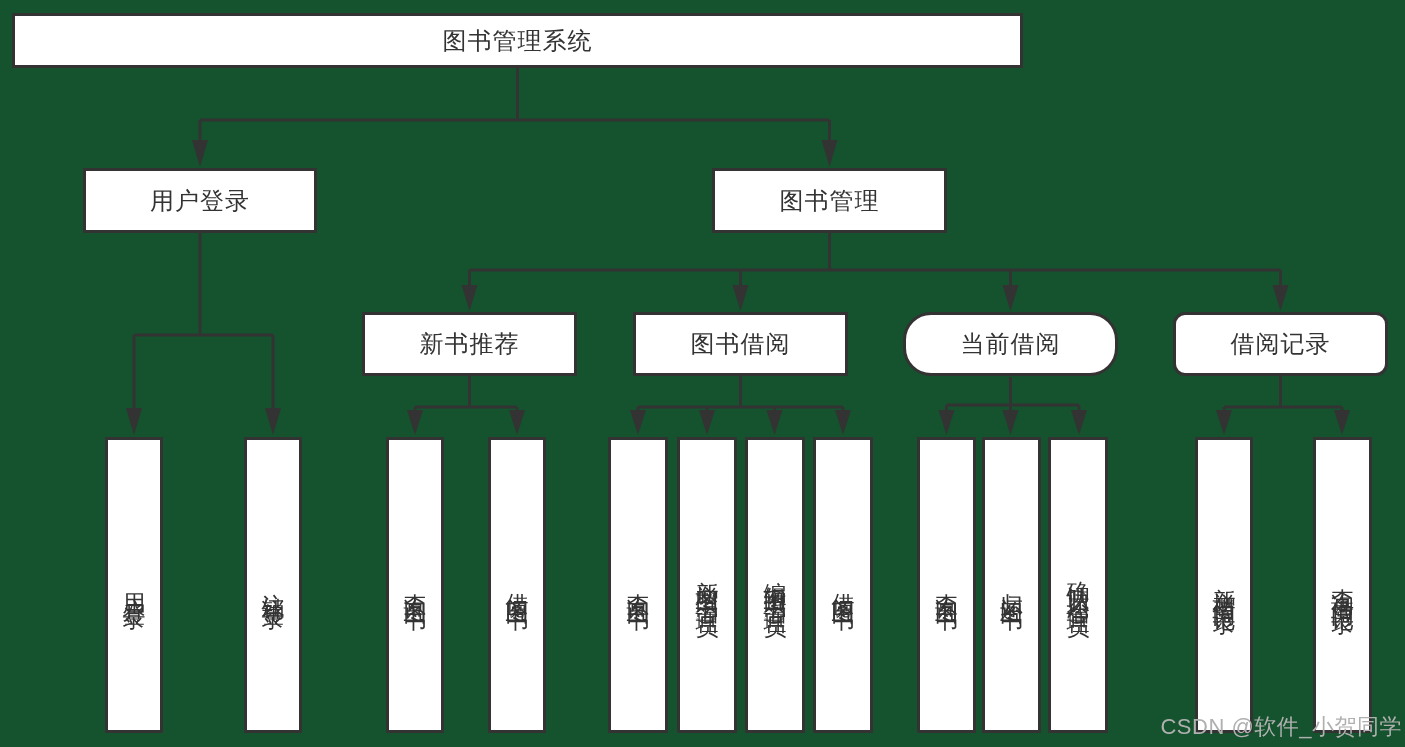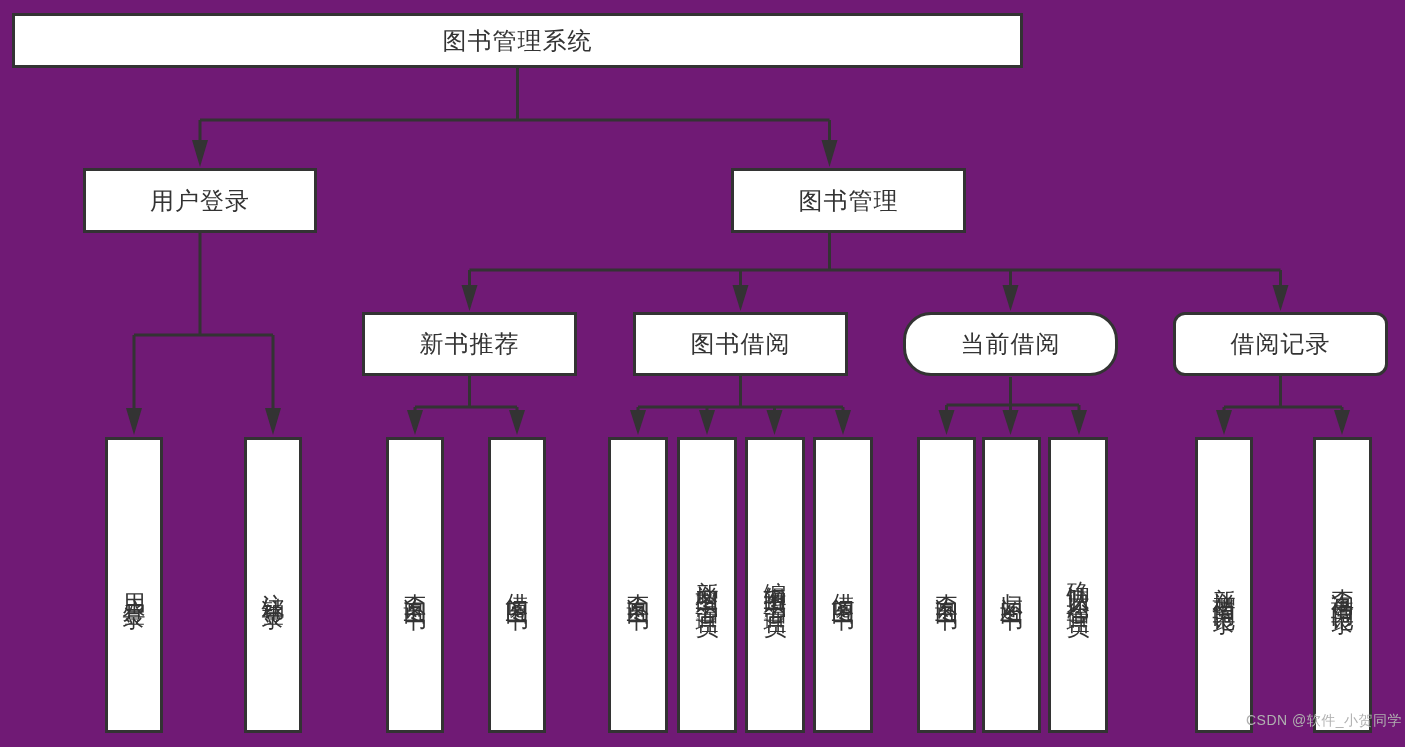--- a/index.html
+++ b/index.html
@@ -1,35 +1,35 @@
 <!DOCTYPE html>
 <html><head>
 <meta charset="utf-8">
 <style>
   html,body{margin:0;padding:0;background:#fff;}
   .stage{
-    position:relative;width:1405px;height:747px;background:#701a75;
+    position:relative;width:1405px;height:747px;background:#14532d;
     font-family:"Liberation Sans",sans-serif;overflow:hidden;
   }
   .connectors{position:absolute;left:0;top:0;z-index:1;}
   .box{
     position:absolute;z-index:2;background:#ffffff;
     border:3px solid #333333;box-sizing:border-box;
     display:flex;align-items:center;justify-content:center;
   }
   .hlabel{font-size:24px;color:#333333;letter-spacing:1px;white-space:nowrap;}
   .vlabel{
     writing-mode:vertical-rl;text-orientation:mixed;
     font-size:23px;color:#333333;letter-spacing:5px;line-height:1;
   }
   
   #root{left:12px;top:13px;width:1011px;height:55px;}
   
   #n-user-login{left:83px;top:168px;width:234px;height:65px;}
-  #n-book-mgmt{left:712px;top:168px;width:235px;height:65px;margin-left:19px;}
+  #n-book-mgmt{left:712px;top:168px;width:235px;height:65px;}
   
   .lvl3{top:312px;width:215px;height:64px;}
   #n-new-books{left:362px;}
   #n-book-borrow{left:633px;}
   #n-current{left:903px;border-radius:28px;}
   #n-records{left:1173px;border-radius:12px;}
   
   .leaf{top:437px;height:296px;}
   #lf-login{left:105px;width:58px;}
   #lf-logout{left:244px;width:58px;}
@@ -39,21 +39,21 @@
   #lf-bb-add{left:677px;width:60px;}
   #lf-bb-edit{left:745px;width:60px;}
   #lf-bb-bor{left:813px;width:60px;}
   #lf-cb-q{left:917px;width:59px;}
   #lf-cb-r{left:982px;width:59px;}
   #lf-cb-c{left:1048px;width:60px;}
   #lf-br-add{left:1195px;width:58px;}
   #lf-br-q{left:1313px;width:59px;}
   .watermark{
     position:absolute;z-index:3;right:3px;top:712px;
-    font-size:14px;color:#b0b0b0;letter-spacing:0.5px;white-space:nowrap;
+    font-size:22px;color:#b0b0b0;letter-spacing:0.5px;white-space:nowrap;
   }
 </style>
 </head>
 <body>
 
 <div class="stage">
 
   <svg class="connectors" width="1405" height="747" viewBox="0 0 1405 747">
     <path fill="none" stroke="#333333" stroke-width="3" d="
       M517.5 68 V120 M200 120 H829.5 M200 120 V146 M829.5 120 V146

